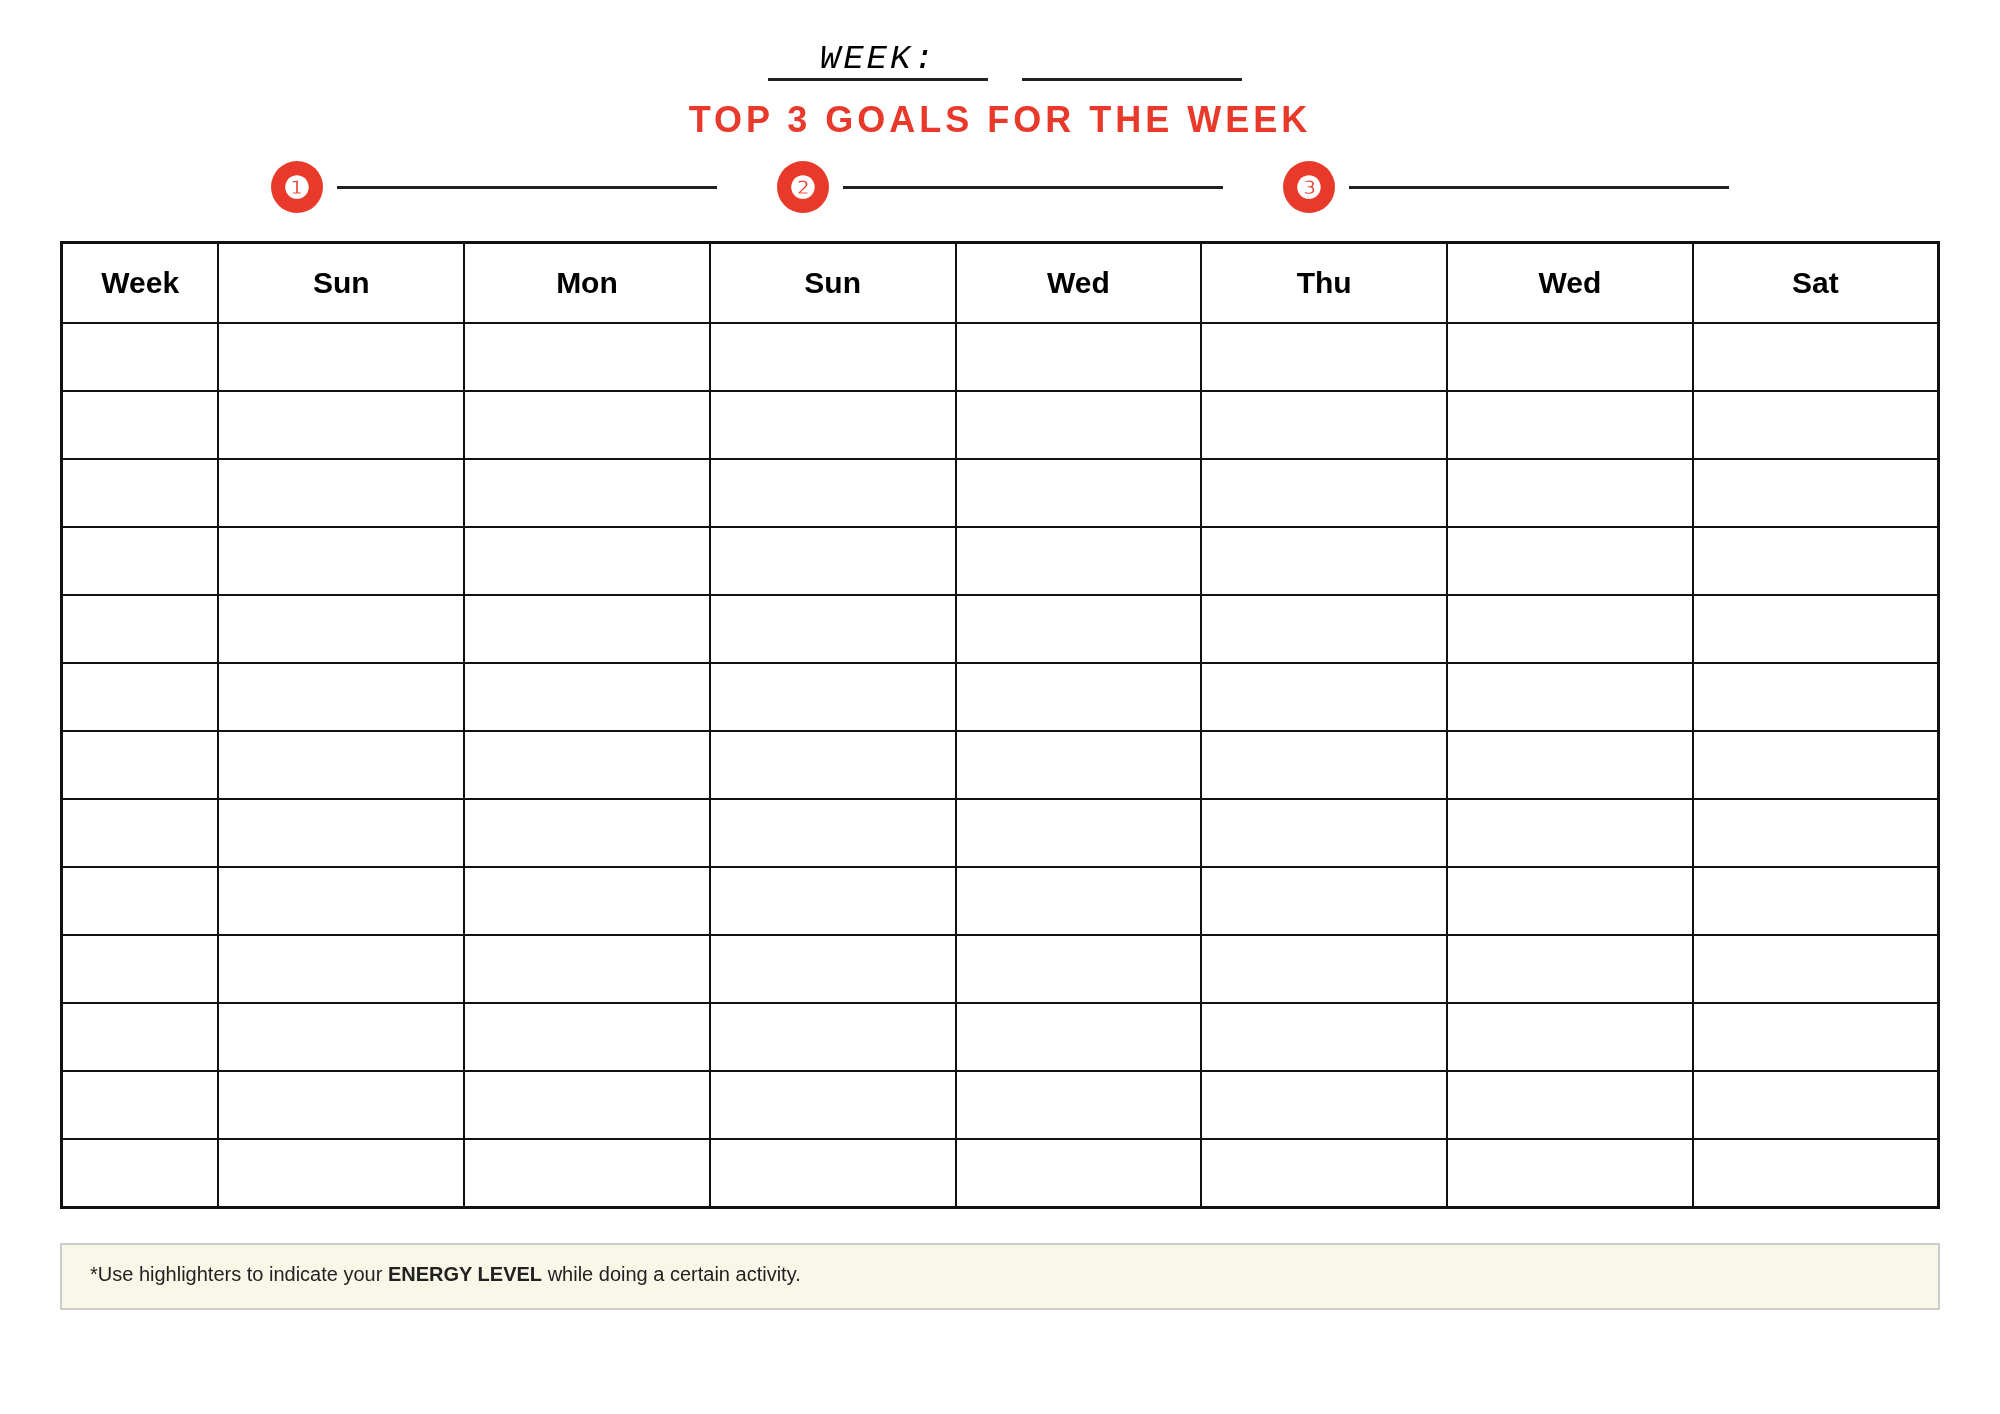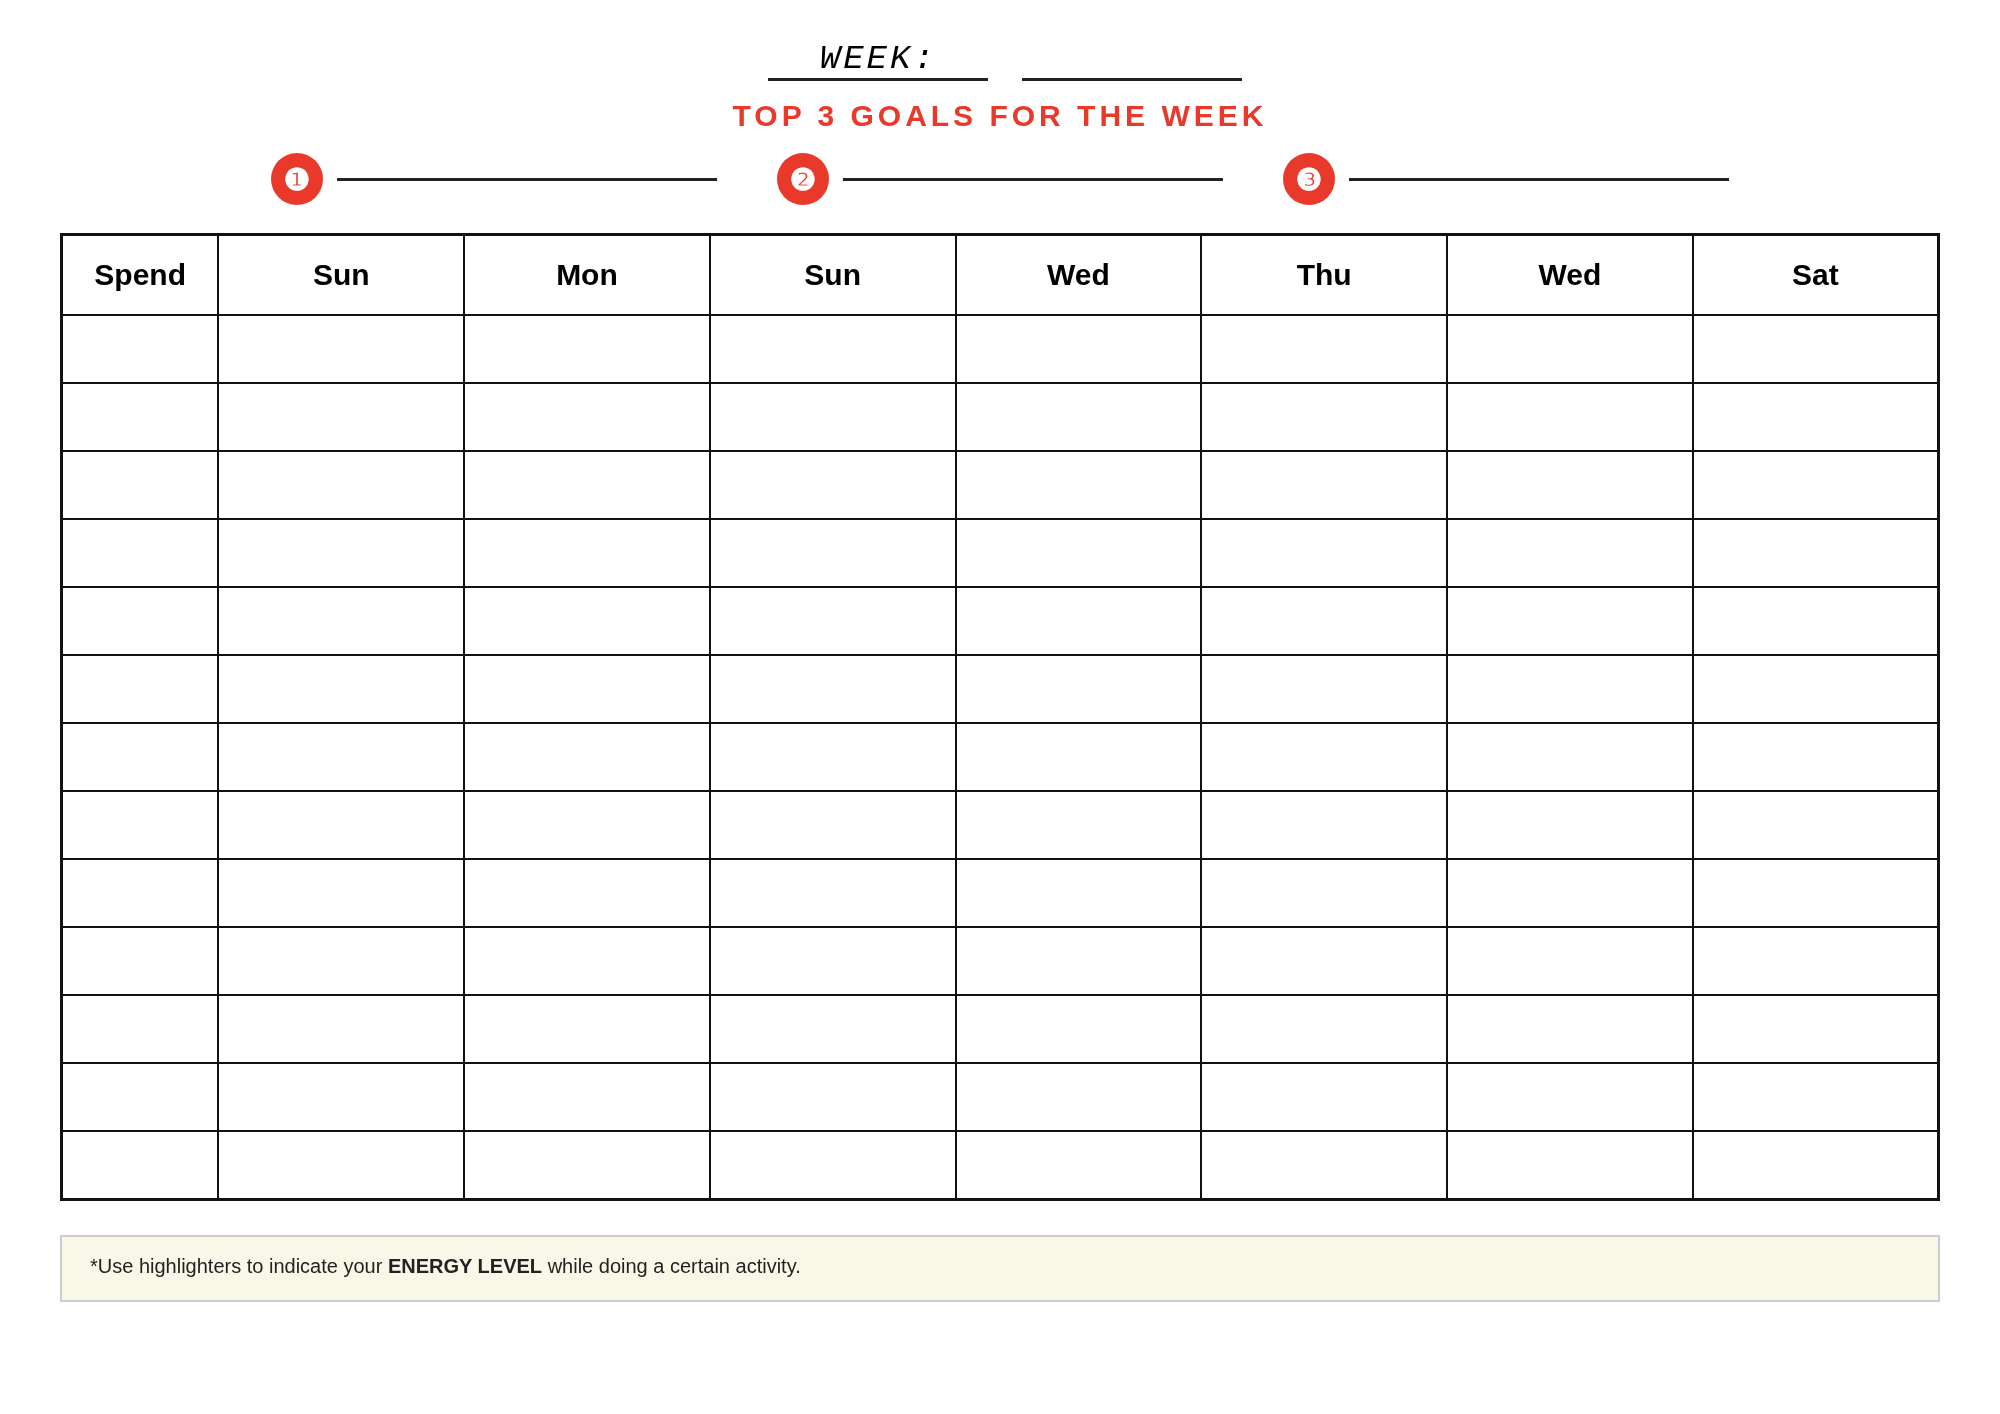--- a/index.html
+++ b/index.html
@@ -43,21 +43,21 @@
       letter-spacing: 3px;
       font-style: italic;
     }
     .week-line span {
       display: inline-block;
       border-bottom: 3px solid #222;
       min-width: 220px;
       margin-left: 10px;
     }
     .goals-title {
-      font-size: 30px;
+      font-size: 36px;
       font-weight: 900;
       color: #e8392a;
       text-align: center;
       letter-spacing: 4px;
       margin-bottom: 20px;
     }
     .goals-row {
       display: flex;
       align-items: center;
       justify-content: center;
@@ -150,21 +150,21 @@
     </div>
     <div class="goal-item">
       <div class="goal-number">❸</div>
       <div class="goal-line"></div>
     </div>
   </div>
 
   <table class="schedule-table">
     <thead>
       <tr>
-        <th class="col-time">Spend</th>
+        <th class="col-time">Week</th>
         <th class="col-day">Sun</th>
         <th class="col-day">Mon</th>
         <th class="col-day">Sun</th>
         <th class="col-day">Wed</th>
         <th class="col-day">Thu</th>
         <th class="col-day">Wed</th>
         <th class="col-day">Sat</th>
       </tr>
     </thead>
     <tbody id="table-body">

